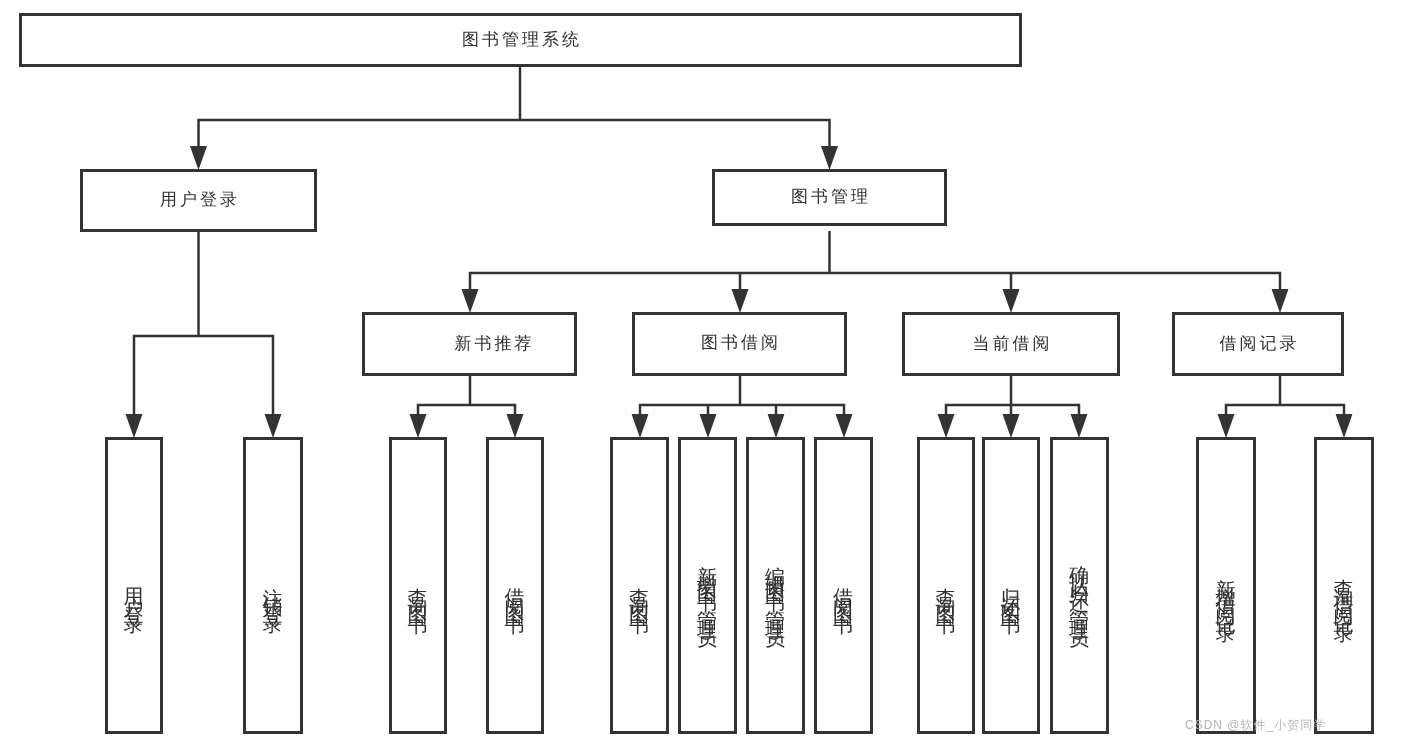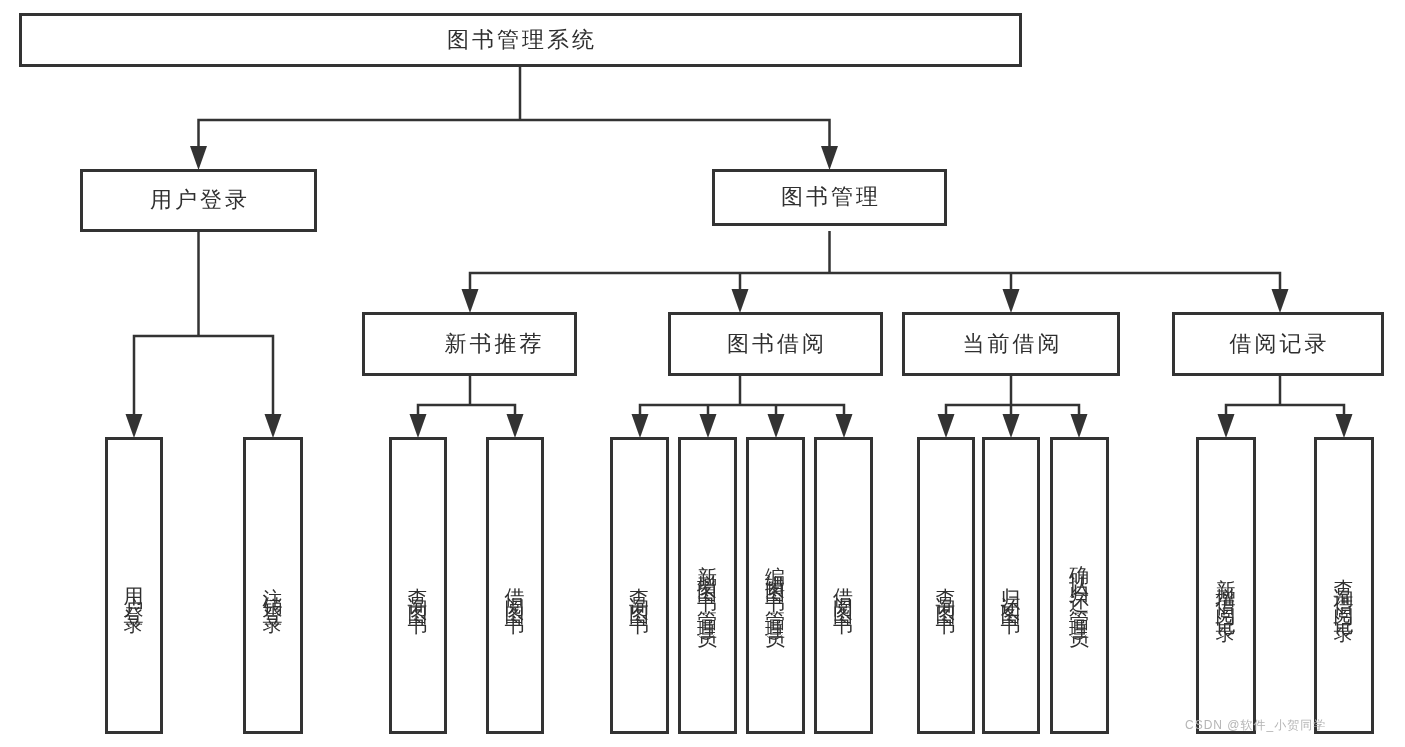--- a/index.html
+++ b/index.html
@@ -16,21 +16,21 @@
     box-sizing:border-box;
     border:3px solid #333333;
     background:#ffffff;
     display:flex;
     align-items:center;
     justify-content:center;
     color:#2f2f2f;
     z-index:2;
     text-align:center;
   }
-  .h-node { font-size:22px; letter-spacing:3px; line-height:1.2; }
+  .h-node { font-size:17px; letter-spacing:3px; line-height:1.2; }
   .h-node span { display:block; padding-left:3px; }
   .v-node {
     font-size:20px;
   }
   .v-node span {
     writing-mode:vertical-rl;
     letter-spacing:9px;
     line-height:1;
     padding-top:9px;
   }
@@ -111,27 +111,27 @@
   <div class="node h-node" style="left:80px; top:169px; width:237px; height:63px;">
     <span>用户登录</span>
   </div>
   <div class="node h-node" style="left:712px; top:169px; width:235px; height:57px;">
     <span>图书管理</span>
   </div>
 
   <div class="node h-node" style="left:362px; top:312px; width:215px; height:64px;padding-left:47px;">
     <span>新书推荐</span>
   </div>
-  <div class="node h-node" style="left:668px; top:312px; width:215px; height:64px;">
+  <div class="node h-node" style="left:632px; top:312px; width:215px; height:64px;font-family:Liberation Mono, monospace;">
     <span>图书借阅</span>
   </div>
   <div class="node h-node" style="left:902px; top:312px; width:218px; height:64px;">
     <span>当前借阅</span>
   </div>
-  <div class="node h-node" style="left:1172px; top:312px; width:212px; height:64px;">
+  <div class="node h-node" style="left:1172px; top:312px; width:172px; height:64px;">
     <span>借阅记录</span>
   </div>
 
   <div class="node v-node" style="left:105px; top:437px; width:58px; height:297px;">
     <span>用户登录</span>
   </div>
   <div class="node v-node" style="left:243px; top:437px; width:60px; height:297px;">
     <span>注销登录</span>
   </div>
 

